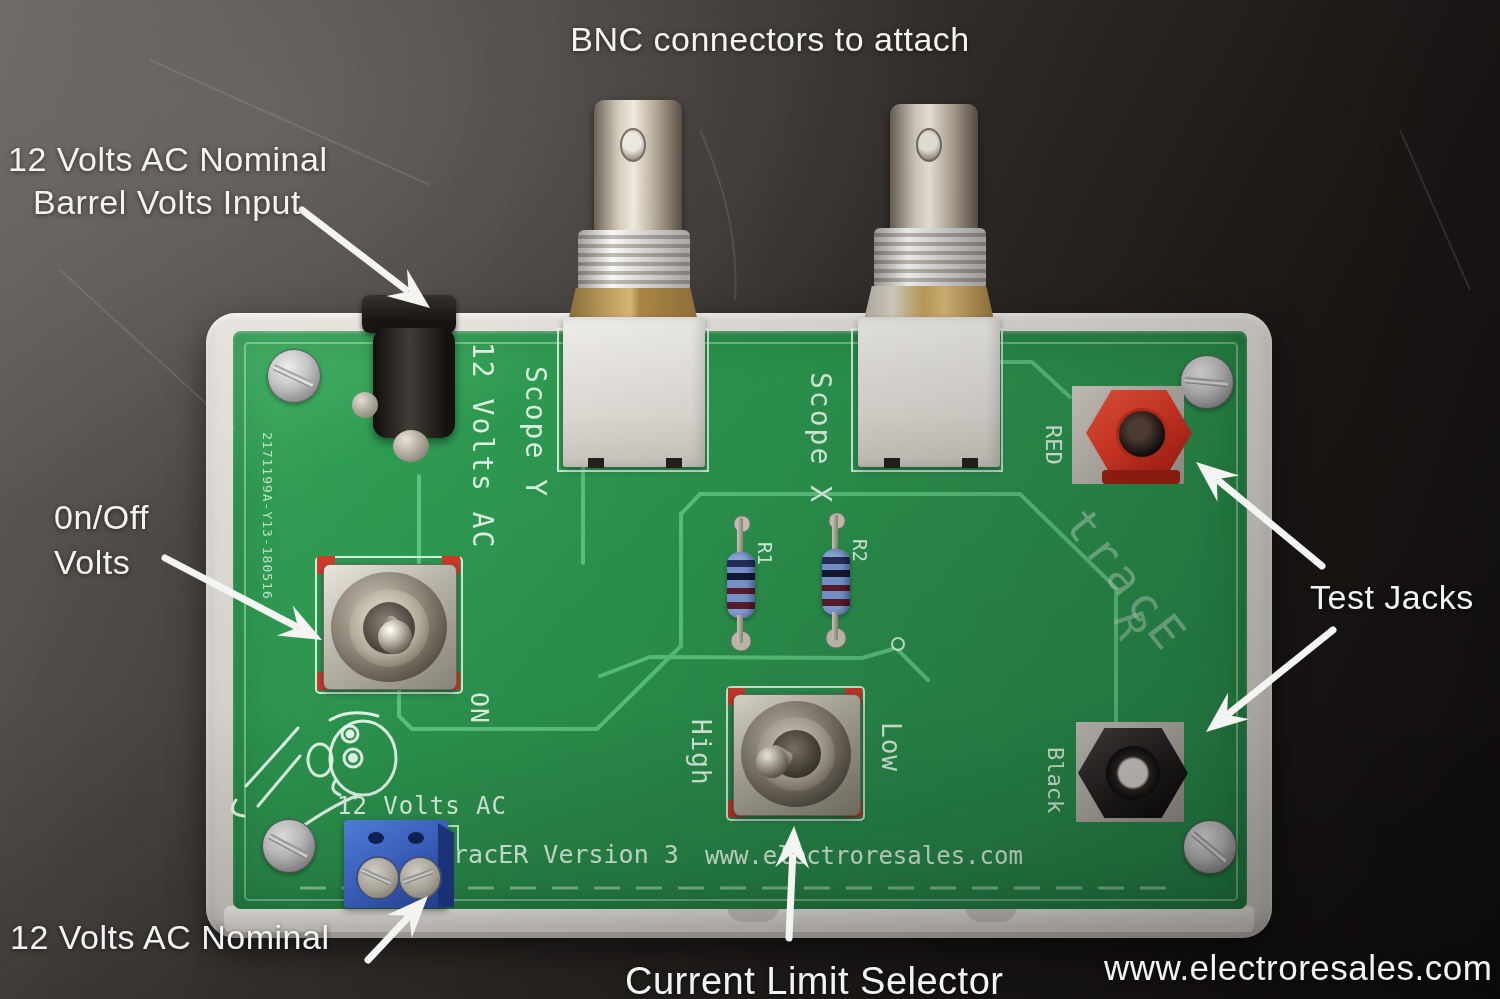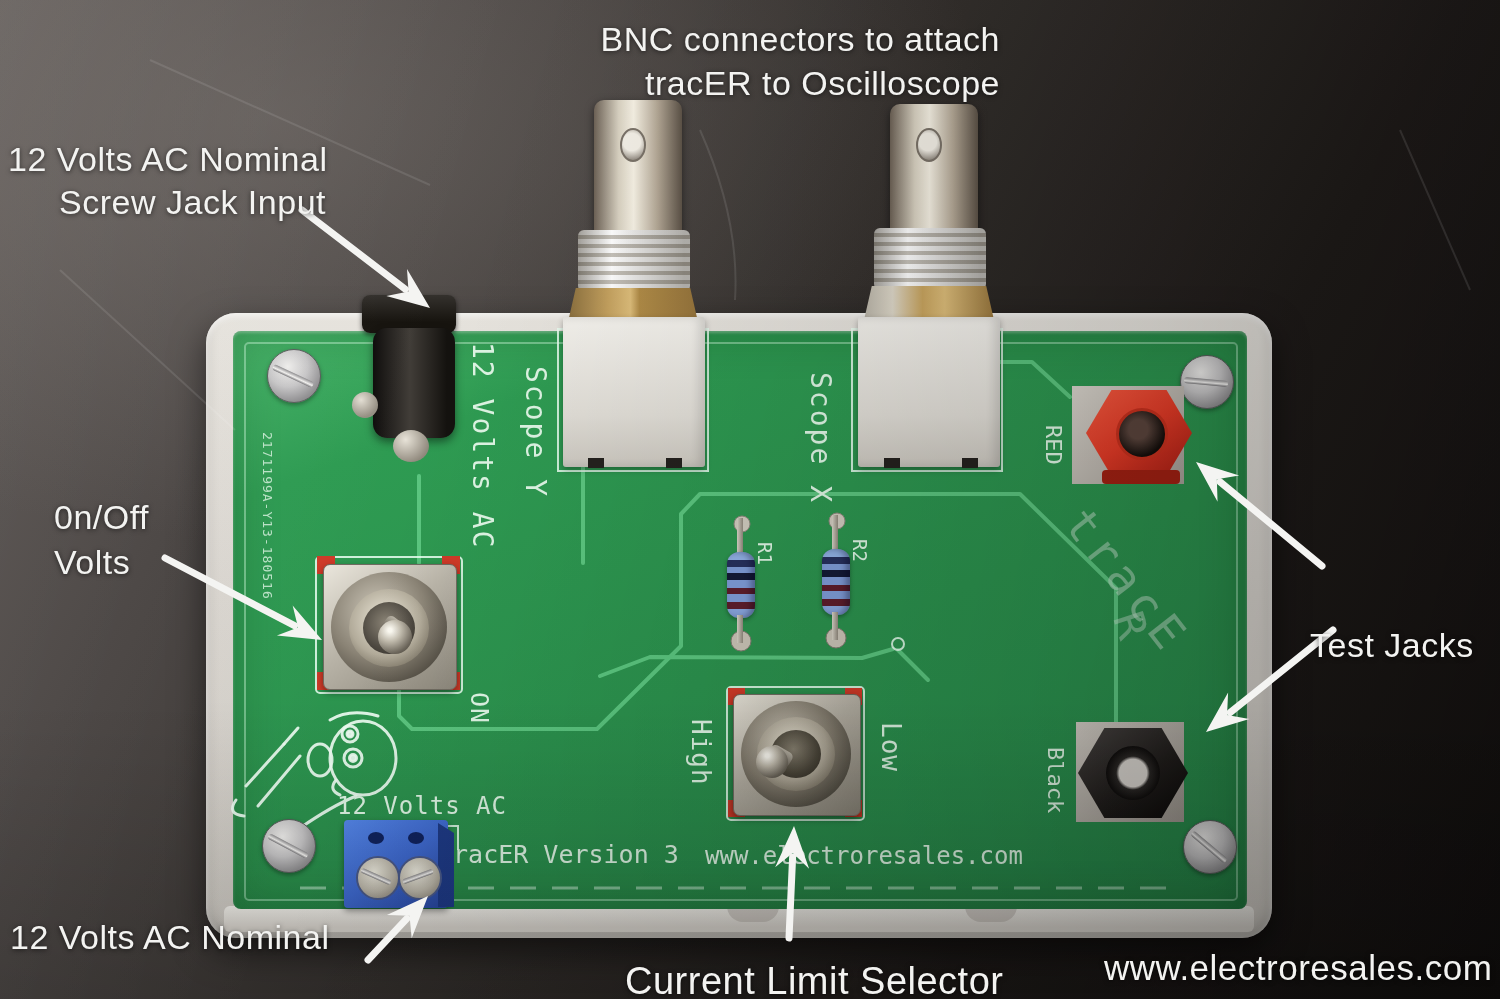--- a/index.html
+++ b/index.html
@@ -5,21 +5,21 @@
   html,body{margin:0;padding:0;background:#111;}
   #scene{position:relative;width:1500px;height:999px;overflow:hidden;
          font-family:"Liberation Sans",sans-serif;
          background:
            radial-gradient(1200px 700px at 18% 12%, rgba(120,114,110,.55), rgba(0,0,0,0) 60%),
            linear-gradient(118deg,#625c59 0%,#4a4543 22%,#332f2c 48%,#201c1a 72%,#141110 100%);}
   .abs{position:absolute;}
   
   .ann{position:absolute;color:#f3f3f1;font-size:34px;letter-spacing:.5px;
        text-shadow:0 1px 5px rgba(0,0,0,.6);white-space:nowrap;}
-  .ann.center{text-align:right;}
+  .ann.center{text-align:center;}
   
   #enclosure{left:206px;top:313px;width:1066px;height:625px;border-radius:30px;
      background:linear-gradient(180deg,#e6e3dd 0%,#d8d4ce 45%,#ccc8c1 100%);
      box-shadow:0 14px 34px rgba(0,0,0,.55), inset 0 3px 6px rgba(255,255,255,.7), inset 0 -8px 14px rgba(0,0,0,.16);}
   #rim-bottom{left:224px;top:906px;width:1030px;height:26px;border-radius:6px;
      background:linear-gradient(180deg,#f0eee9,#d7d3cc 80%);}
   .rim-notch{width:52px;height:16px;border-radius:0 0 26px 26px;background:rgba(170,165,158,.45);}
   #pcb{left:233px;top:331px;width:1014px;height:578px;border-radius:8px;
      background:linear-gradient(160deg,var(--pcb-edge,#45b267) 0%,var(--pcb,#2e9b52) 18%,#2b914d 55%,#27884a 100%);
      box-shadow:inset 0 0 46px rgba(0,45,12,.28), inset 0 2px 3px rgba(255,255,255,.35);}
@@ -207,22 +207,21 @@
       <polygon points="1196,462 1239.2129726707537,475.6249401083708 1216.8230216750574,479.18725598576157 1217.5697614294243,501.8465229584429" fill="#f4f4f2"></polygon>
       <line x1="1333" y1="630" x2="1230.1697543396078" y2="712.5880713177952" stroke="#f4f4f2" stroke-width="7" stroke-linecap="round"></line>
       <polygon points="1206,732 1228.1008675698727,692.4455861798085 1227.0510763603036,715.0928363090475 1249.3913699955165,718.9543490038945" fill="#f4f4f2"></polygon>
       <line x1="368" y1="960" x2="406.79782500467877" y2="918.6156533283427" stroke="#f4f4f2" stroke-width="7" stroke-linecap="round"></line>
       <polygon points="428,896 411.6766050573656,938.2675617648662 409.5335895202041,915.6975045117823 386.8723401166027,915.013563382901" fill="#f4f4f2"></polygon>
       <line x1="789" y1="938" x2="792.6174484448637" y2="856.9691548350514" stroke="#f4f4f2" stroke-width="7" stroke-linecap="round"></line>
       <polygon points="794,826 809.1099505445211,868.7163832099832 792.7958421939136,852.9731348563352 775.1437807254324,867.2000363430595" fill="#f4f4f2"></polygon>
     </svg>
 
   <div class="ann center" style="left:540px;top:20px;width:460px;">BNC connectors to attach</div>
-  <div class="ann center" style="left:540px;top:64px;width:460px;">tracER to Oscilloscope</div>
   <div class="ann center" style="left:8px;top:140px;width:318px;">12 Volts AC Nominal</div>
-  <div class="ann center" style="left:8px;top:183px;width:318px;">Screw Jack Input</div>
+  <div class="ann center" style="left:8px;top:183px;width:318px;">Barrel Volts Input</div>
   <div class="ann" style="left:54px;top:498px;">0n/Off</div>
   <div class="ann" style="left:54px;top:543px;">Volts</div>
-  <div class="ann" style="left:1310px;top:578px;margin-top:48px;">Test Jacks</div>
+  <div class="ann" style="left:1310px;top:578px;">Test Jacks</div>
   <div class="ann" style="left:10px;top:918px;">12 Volts AC Nominal</div>
   <div class="ann" style="left:625px;top:960px;font-size:38px;">Current Limit Selector</div>
   <div class="ann" style="left:1104px;top:948px;font-size:35px;">www.electroresales.com</div>
 </div>
 
 </body></html>

